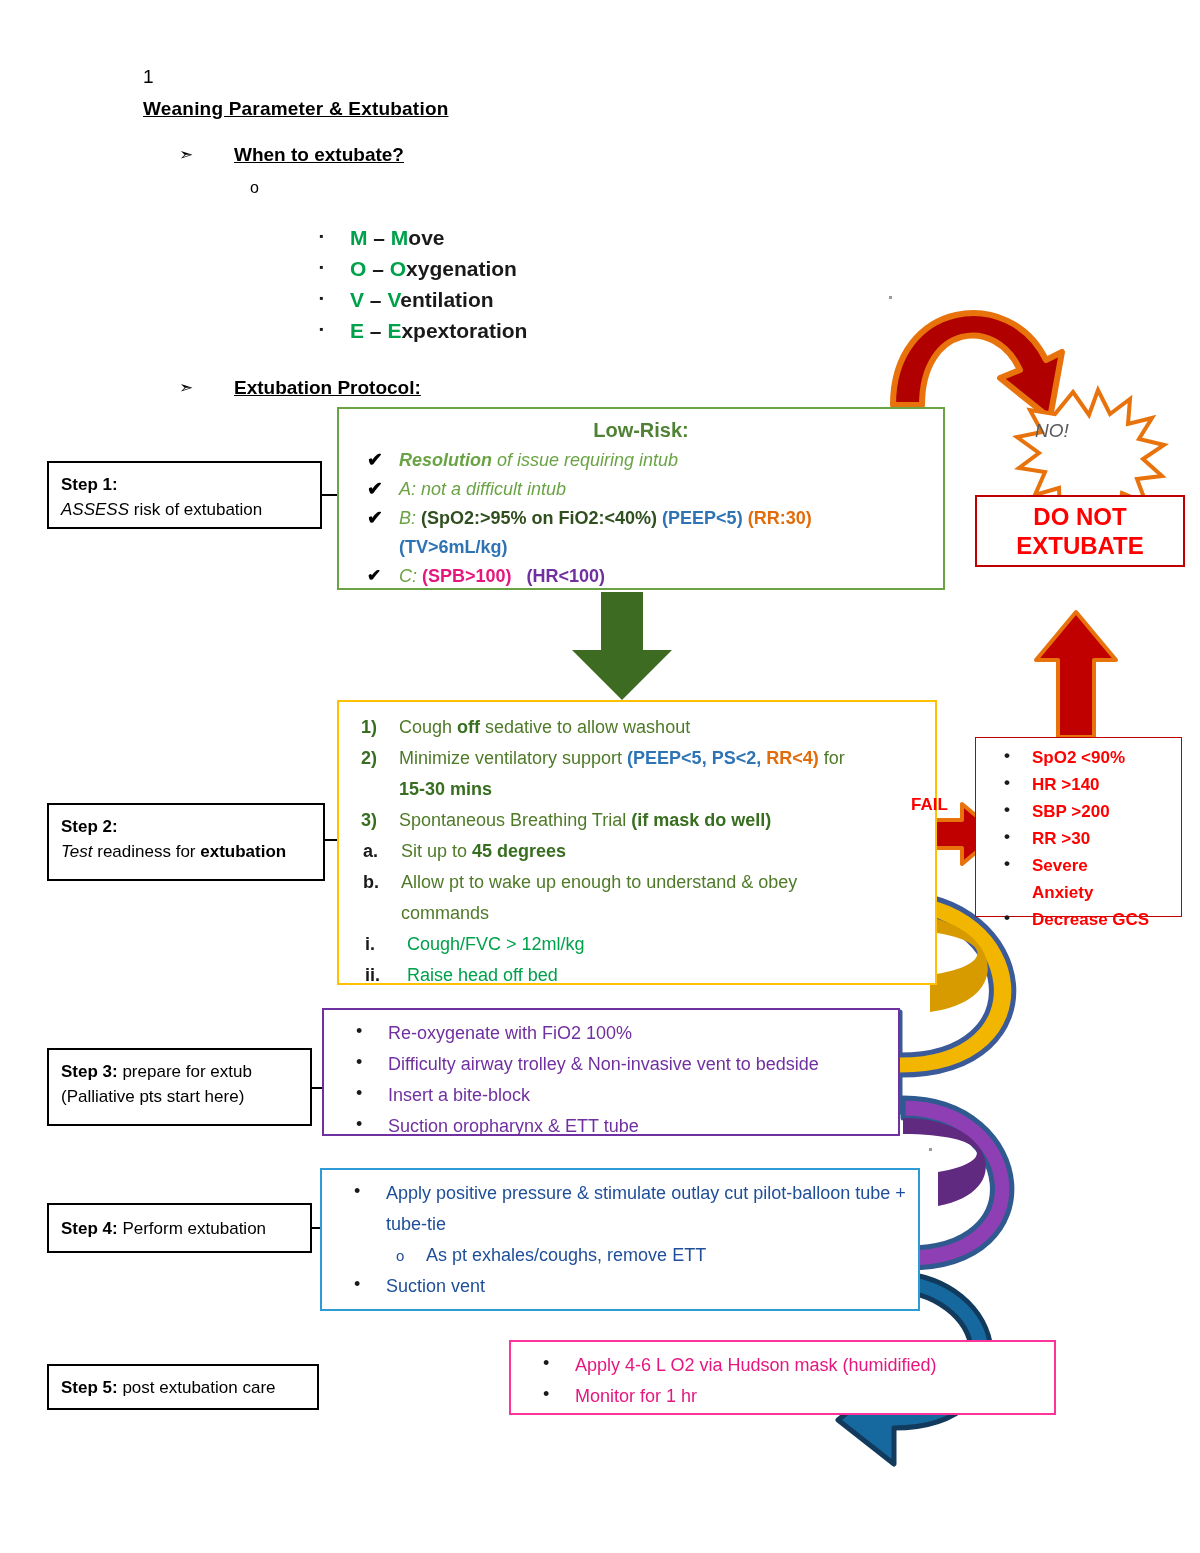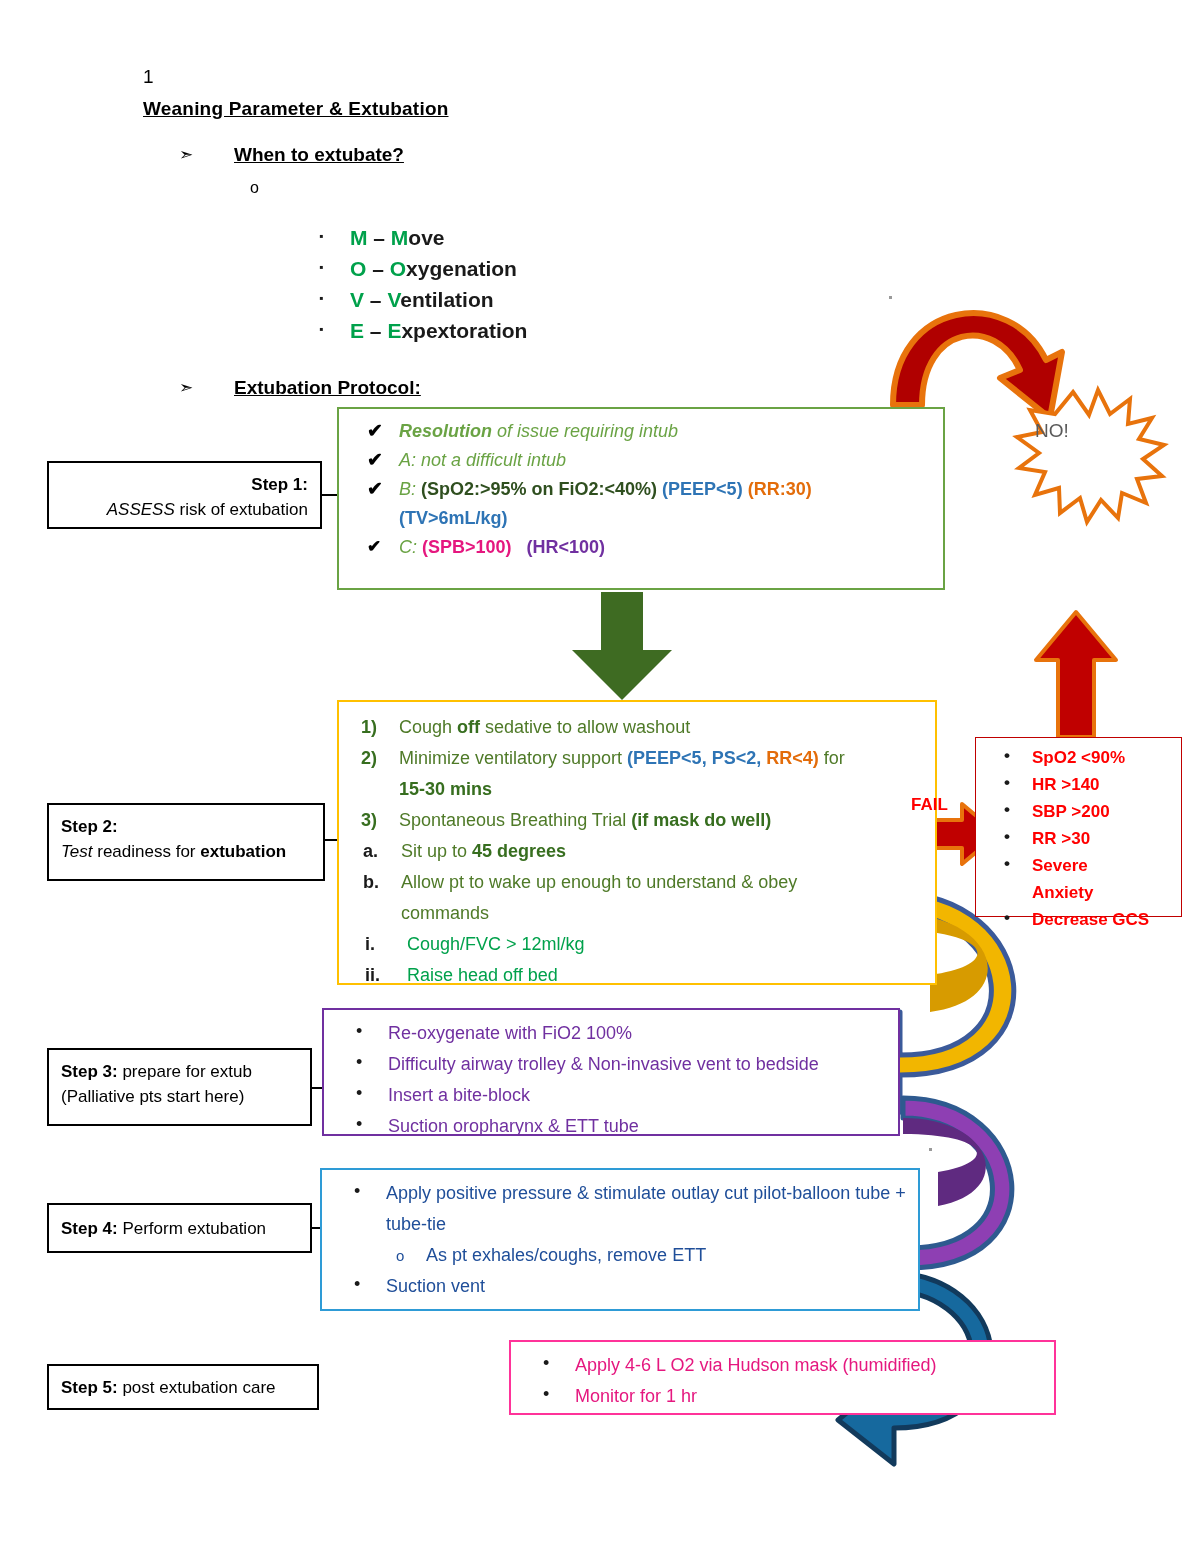--- a/index.html
+++ b/index.html
@@ -79,21 +79,21 @@
 
   
   #dne{position:absolute;left:975px;top:495px;width:206px;height:68px;border:2px solid #c00000;
        background:#fff;z-index:7;display:flex;align-items:center;justify-content:center;text-align:center;}
   #dne span{font-size:24px;font-weight:bold;color:#ff0000;line-height:29px;}
 
   
   svg.ov{position:absolute;left:0;top:0;width:1200px;height:1553px;pointer-events:none;z-index:4;}
 
   .faillbl{position:absolute;left:911px;top:795px;font-size:17px;font-weight:bold;color:#ff0000;z-index:9;}
-  .nolbl{position:absolute;left:1035px;top:420px;font-size:19px;color:#5a5a5a;z-index:9;font-family:"Liberation Sans",sans-serif;}
+  .nolbl{position:absolute;left:1035px;top:420px;font-size:19px;color:#5a5a5a;z-index:9;font-family:"Liberation Sans",sans-serif;font-style:italic;}
   .speck{position:absolute;width:3px;height:3px;background:#9a9a9a;z-index:3;}
 </style>
 </head>
 <body>
 
 <div class="page">
 
   <div class="pgnum">1</div>
   <div class="doctitle">Weaning Parameter &amp; Extubation</div>
 
@@ -170,21 +170,21 @@
     </g>
 
     <g>
       <path d="M1073,392 L1089,415 L1098,390 L1110,414 L1130,399 L1128,424 L1152,418 L1139,439
                L1164,445 L1143,459 L1162,476 L1137,479 L1146,503 L1122,493 L1118,518 L1101,500
                L1087,522 L1080,498 L1060,513 L1059,488 L1035,495 L1045,472 L1019,468 L1039,453
                L1017,437 L1042,432 L1030,410 L1055,414 Z" fill="#ffffff" stroke="#e8730c" stroke-width="4" stroke-linejoin="miter"></path>
     </g>
   </svg>
 
-  <div class="stepbox" style="left:47px;top:461px;width:275px;height:68px;text-align:right;">
+  <div class="stepbox" style="left:47px;top:461px;width:275px;height:68px;">
     <b>Step 1:</b><br>
     <i>ASSESS</i><span> risk of extubation</span>
   </div>
 
   <div class="stepbox" style="left:47px;top:803px;width:278px;height:78px;">
     <b>Step 2:</b><br>
     <i style="font-weight:normal">Test</i><span> readiness for </span><b>extubation</b>
   </div>
 
   <div class="stepbox" style="left:47px;top:1048px;width:265px;height:78px;">
@@ -194,20 +194,21 @@
 
   <div class="stepbox" style="left:47px;top:1203px;width:265px;height:50px;display:flex;align-items:center;">
     <span><b>Step 4:</b><span> Perform extubation</span></span>
   </div>
 
   <div class="stepbox" style="left:47px;top:1364px;width:272px;height:46px;display:flex;align-items:center;">
     <span><b>Step 5:</b><span> post extubation care</span></span>
   </div>
 
   <div class="cbox" id="lowrisk">
+    <div class="lowrisk-title">Low-Risk:</div>
     <div class="ck">
       <span class="tick">✔</span>
       <i style="font-weight:bold">Resolution</i><i> of issue requiring intub</i>
     </div>
     <div class="ck">
       <span class="tick">✔</span>
       <i>A:</i><i> not a difficult intub</i>
     </div>
     <div class="ck">
       <span class="tick">✔</span>
@@ -291,20 +292,23 @@
     </ul>
   </div>
 
   <div class="cbox" id="step5box">
     <ul class="bul pnktxt">
       <li><span class="dot">•</span><span>Apply 4-6 L O2 via Hudson mask (humidified)</span></li>
       <li><span class="dot">•</span><span>Monitor for 1 hr</span></li>
     </ul>
   </div>
 
+  <div id="dne">
+    <span><span>DO NOT</span><br><span>EXTUBATE</span></span>
+  </div>
 
   <div class="faillbl">FAIL</div>
   <div class="nolbl">NO!</div>
 
   <div class="speck" style="left:889px;top:296px;"></div>
   <div class="speck" style="left:975px;top:1327px;"></div>
   <div class="speck" style="left:832px;top:1408px;"></div>
   <div class="speck" style="left:929px;top:1148px;"></div>
 
 </div>

